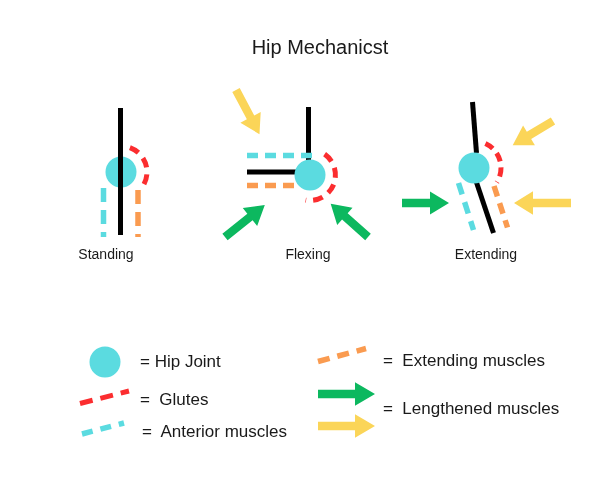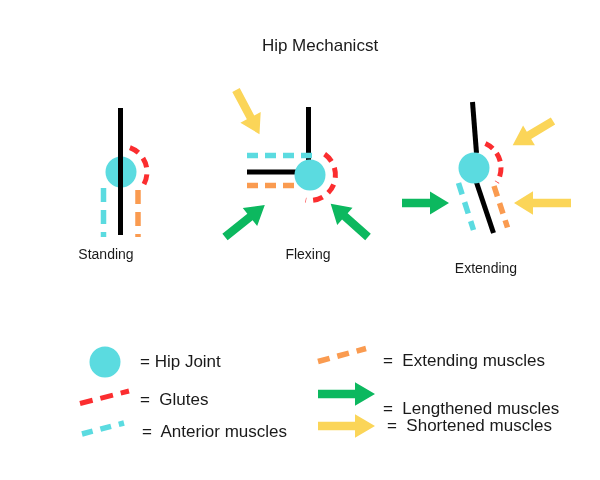--- a/index.html
+++ b/index.html
@@ -20,21 +20,21 @@
     position: absolute;
     left: 0;
     top: 0;
   }
   .title {
     position: absolute;
     left: 200px;
     top: 36px;
     width: 240px;
     text-align: center;
-    font-size: 17px;
+    font-size: 20px;
     color: var(--text, #1a1a1a);
   }
   .fig-label {
     position: absolute;
     width: 120px;
     text-align: center;
     font-size: 14px;
     color: var(--text, #1a1a1a);
   }
   .legend-label {
@@ -99,22 +99,21 @@
       <line class="glutes" stroke-width="5.5" stroke-dasharray="13 8" x1="80" y1="403.5" x2="129" y2="391"></line>
       <line class="anterior" stroke-dasharray="11 8" x1="82" y1="434" x2="124" y2="423"></line>
       <line class="posterior" stroke-dasharray="12 8" x1="318" y1="361.5" x2="366" y2="348.5"></line>
       <polygon class="arrow-green" transform="translate(318,394)" points="0,-4.2 37,-4.2 37,-11.7 57,0 37,11.7 37,4.2 0,4.2"></polygon>
       <polygon class="arrow-yellow" transform="translate(318,426)" points="0,-4.2 37,-4.2 37,-11.7 57,0 37,11.7 37,4.2 0,4.2"></polygon>
     </g>
   </svg>
 
   <div class="fig-label" style="left:46px; top:246px;">Standing</div>
   <div class="fig-label" style="left:248px; top:246px;text-align:center;">Flexing</div>
-  <div class="fig-label" style="left:426px; top:260px;">Extending</div>
+  <div class="fig-label" style="left:426px; top:246px;">Extending</div>
 
   <div class="legend-label" style="left:140px; top:352px;text-align:center;">= Hip Joint</div>
   <div class="legend-label" style="left:140px; top:390px;">=  Glutes</div>
   <div class="legend-label" style="left:142px; top:422px;">=  Anterior muscles</div>
   <div class="legend-label" style="left:383px; top:351px;">=  Extending muscles</div>
   <div class="legend-label" style="left:383px; top:388px;margin-top:11px;">=  Lengthened muscles</div>
-  <div class="legend-label" style="left:387px; top:416px;">=  Shortened muscles</div>
 
 </div>
 
 </body></html>

